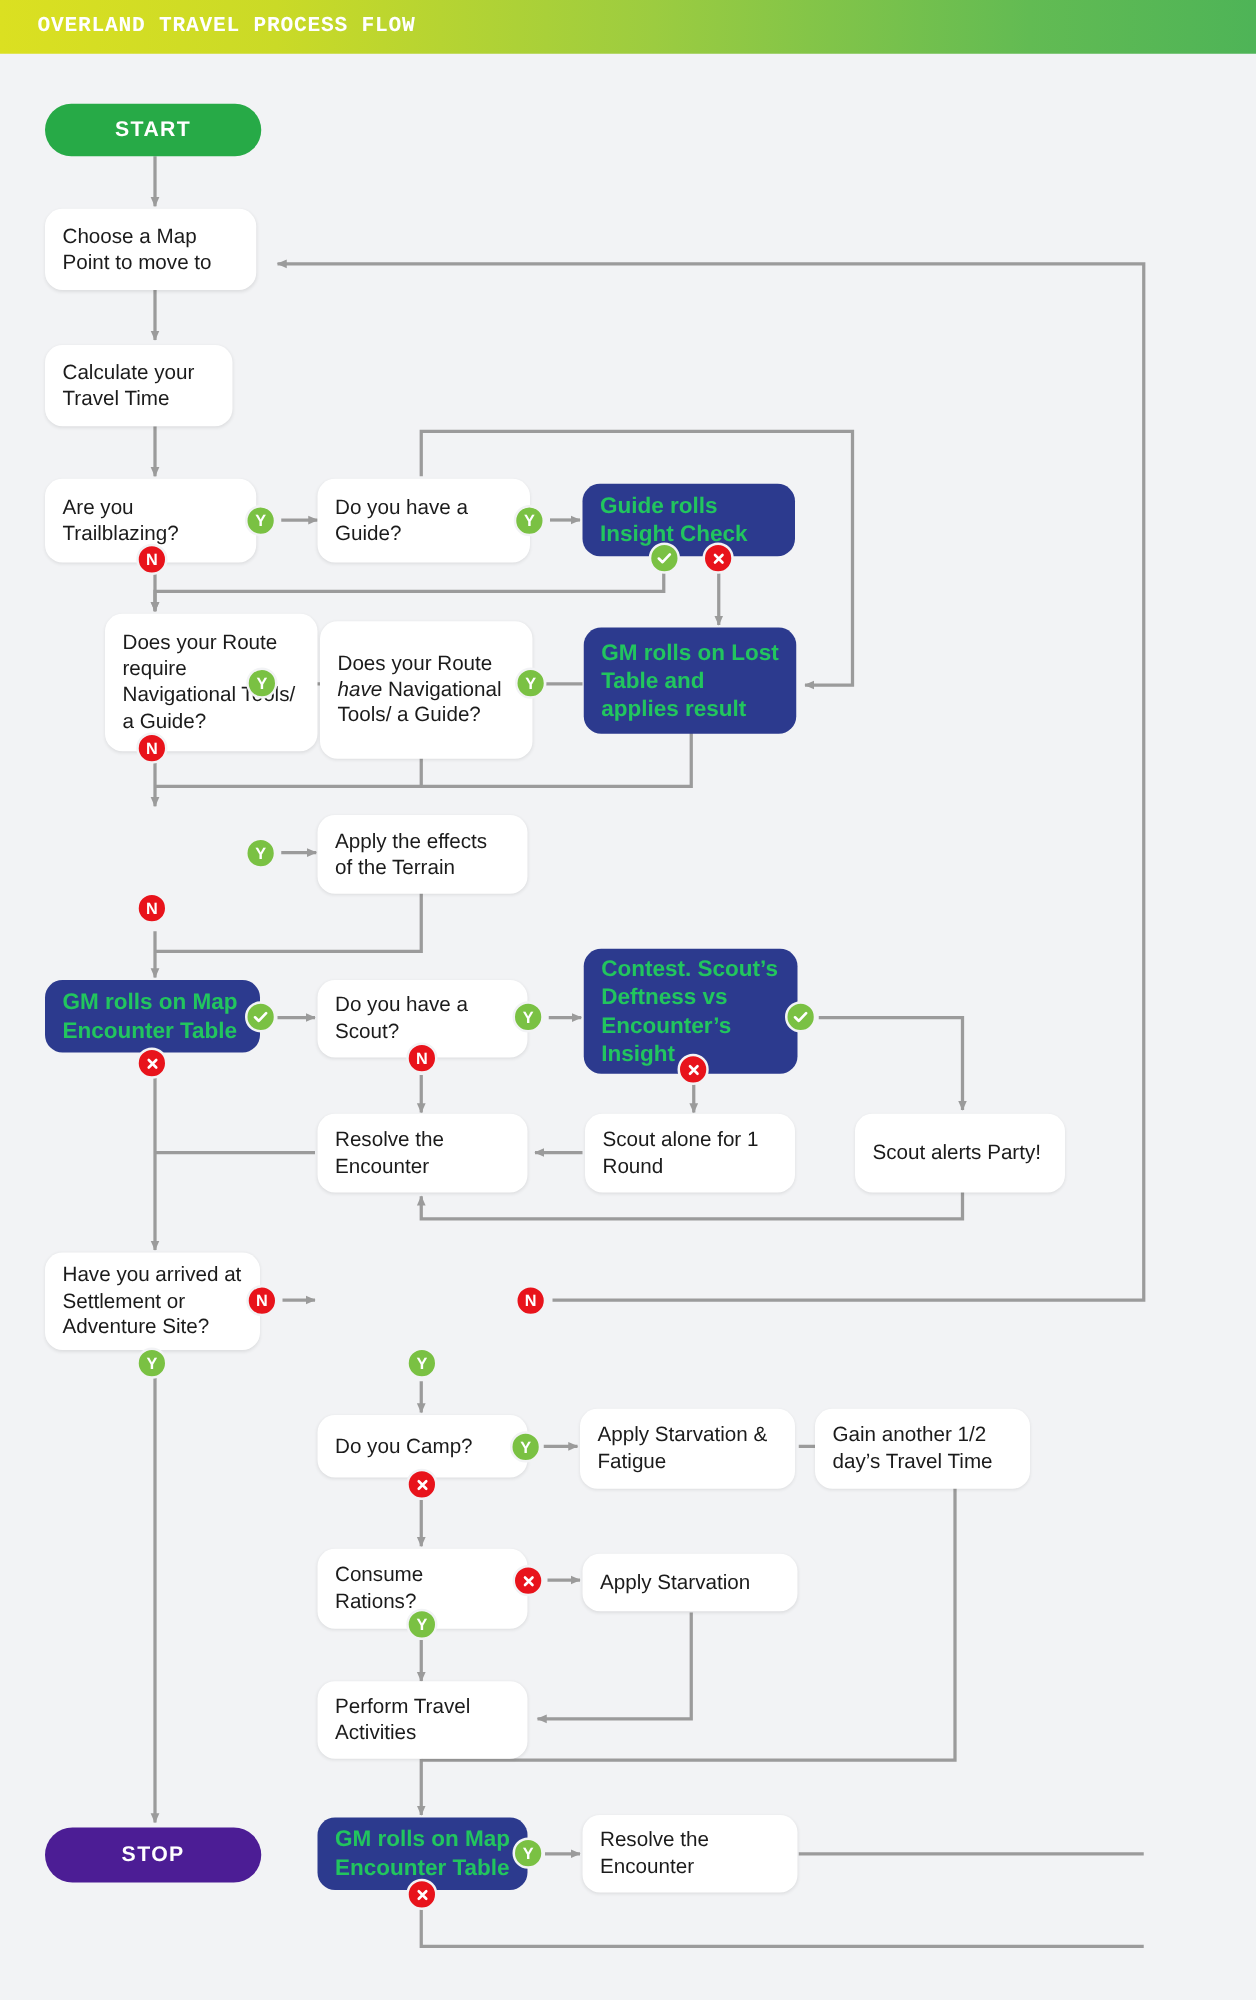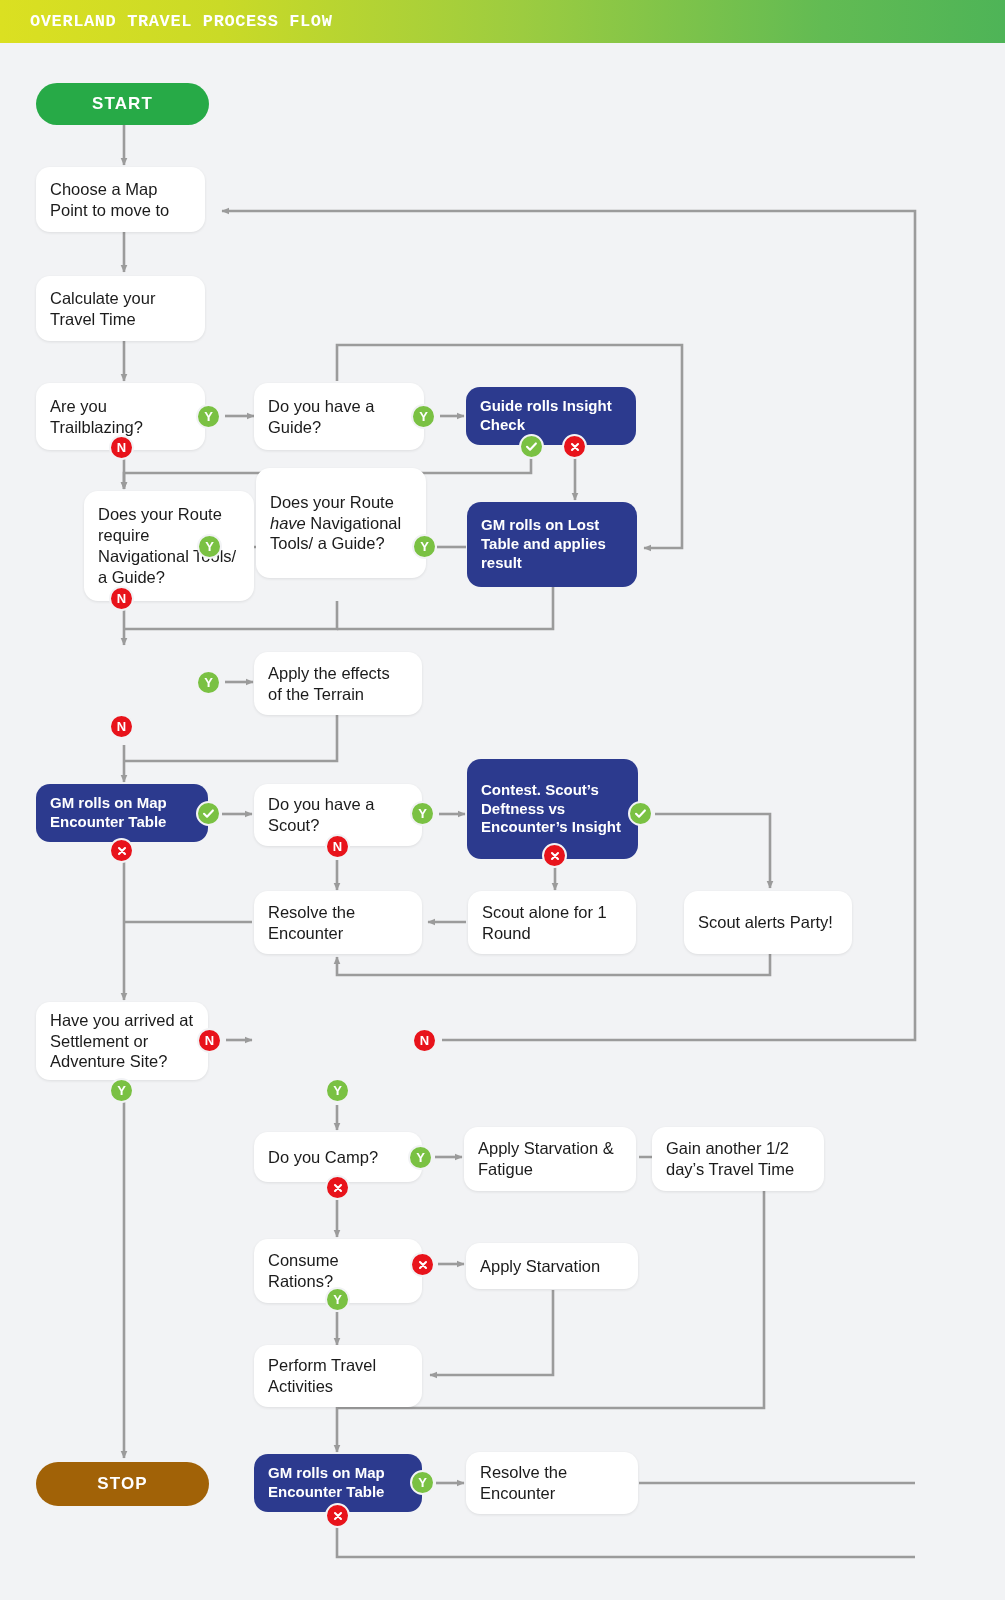--- a/index.html
+++ b/index.html
@@ -52,34 +52,34 @@
   }
   .node .txt { display: block; width: 100%; }
   .node.white {
     background: #ffffff;
     color: #1b1b1b;
     font-size: 16.5px;
     box-shadow: 0 1px 3px rgba(0,0,0,0.09);
   }
   .node.blue {
     background: #2c3a8e;
-    color: #ffffff;
-    font-size: 15px;
+    color: #22c55e;
+    font-size: 18px;
     font-weight: 600;
   }
   .node.terminal {
     justify-content: center;
     border-radius: 22px;
     color: #ffffff;
     font-weight: bold;
     font-size: 17px;
     letter-spacing: 1.1px;
   }
   .node.start { background: #27aa47; }
-  .node.stop  { background: #a16207; }
+  .node.stop  { background: #4c1d95; }
   .node em { font-style: italic; }
 
   
   .badge {
     position: absolute;
     width: 25px; height: 25px;
     border-radius: 50%;
     display: flex;
     align-items: center;
     justify-content: center;
@@ -196,21 +196,21 @@
   </svg>
 
   <div class="node terminal start" style="left:36px; top:83px; width:173px; height:42px;">
     <span class="txt" style="text-align:center">START</span>
   </div>
 
   <div class="node white" style="left:36px; top:167px; width:169px; height:65px;">
     <span class="txt">Choose a Map Point to move to</span>
   </div>
 
-  <div class="node white" style="left:36px; top:276px; width:169px; height:65px;">
+  <div class="node white" style="left:36px; top:276px; width:150px; height:65px;">
     <span class="txt">Calculate your Travel Time</span>
   </div>
 
   <div class="node white" style="left:36px; top:383px; width:169px; height:67px;">
     <span class="txt">Are you Trailblazing?</span>
   </div>
   <div class="badge yes" style="left:196px; top:404px;">
       <span>Y</span>
     </div>
   <div class="badge no" style="left:109px; top:435px;">
@@ -241,21 +241,21 @@
   <div class="node white" style="left:36px; top:491px; width:170px; height:110px;margin-left:48px;">
     <span class="txt">Does your Route require Navigational Tools/ a Guide?</span>
   </div>
   <div class="badge yes" style="left:197px; top:534px;">
       <span>Y</span>
     </div>
   <div class="badge no" style="left:109px; top:586px;">
       <span>N</span>
     </div>
 
-  <div class="node white" style="left:256px; top:468px; width:170px; height:110px;">
+  <div class="node white" style="left:256px; top:497px; width:170px; height:110px;">
     <span class="txt"><span>Does your Route </span><em>have</em><span> Navigational Tools/ a Guide?</span></span>
   </div>
   <div class="badge yes" style="left:412px; top:534px;">
       <span>Y</span>
     </div>
 
   <div class="node blue" style="left:467px; top:502px; width:170px; height:85px;">
     <span class="txt">GM rolls on Lost Table and applies result</span>
   </div>
 

